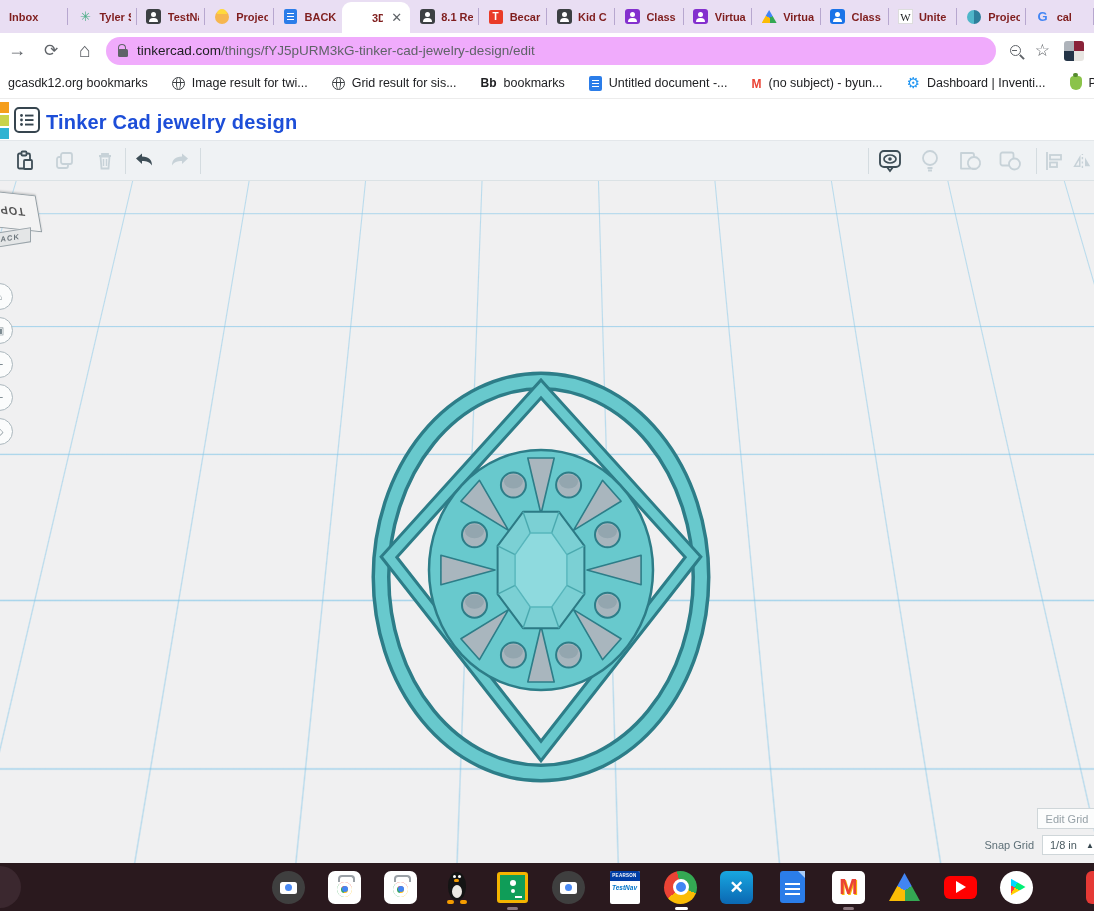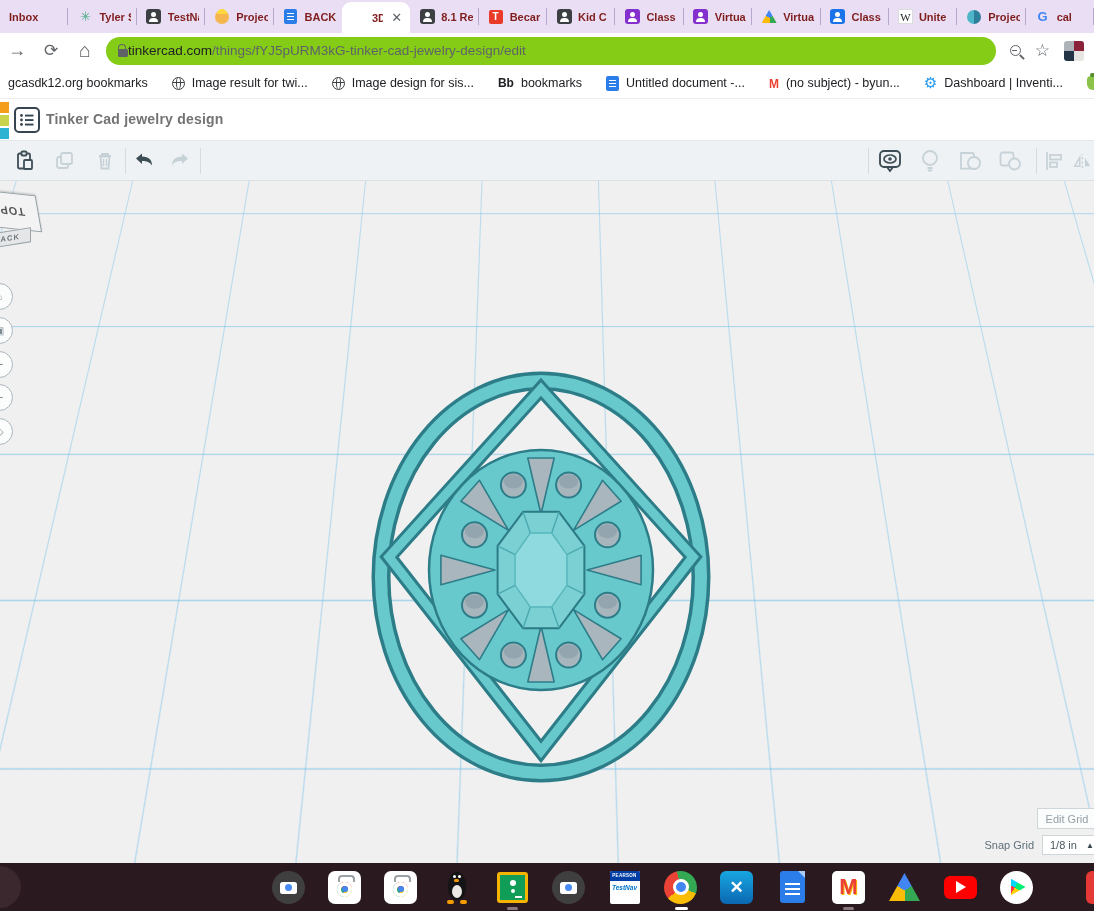--- a/index.html
+++ b/index.html
@@ -45,21 +45,21 @@
   .fav-jar { width:12px; height:14px; background:#8bc34a; border-radius:4px 4px 6px 6px; position:relative; }
   .fav-jar::before { content:""; position:absolute; left:3.5px; top:-3px; width:5px; height:4px; background:#558b2f; border-radius:2px; }
   .fav-bb { font-weight:bold; font-size:12px; color:#202124; }
 
   
   .addrbar { position:absolute; left:0; top:33px; width:1094px; height:35px; background:#fff; display:flex; align-items:center; }
   .nav-ico { width:34px; text-align:center; color:#5f6368; font-size:18px; flex:0 0 auto; cursor:pointer; }
   .i-forward::before { content:"→"; }
   .i-reload::before { content:"⟳"; font-size:17px; }
   .i-home::before { content:"⌂"; font-size:20px; }
-  .omnibox { flex:1 1 auto; height:28px; background:#84cc16; border-radius:14px; margin-left:4px; display:flex; align-items:center; padding:0 12px; min-width:0; }
+  .omnibox { flex:1 1 auto; height:28px; background:#f0abfc; border-radius:14px; margin-left:4px; display:flex; align-items:center; padding:0 12px; gap:9px; min-width:0; }
   .lock { width:10px; height:8px; background:#5f6368; border-radius:1.5px; position:relative; margin-top:5px; flex:0 0 auto; }
   .lock::before { content:""; position:absolute; width:6px; height:6px; border:1.6px solid #5f6368; border-bottom:none; border-radius:4px 4px 0 0; left:0.4px; top:-5px; }
   .url { font-size:13.5px; color:#202124; white-space:nowrap; overflow:hidden; }
   .url .path { color:#5f6368; }
   .addr-right { display:flex; align-items:center; gap:14px; padding:0 10px 0 14px; flex:0 0 auto; }
   .mag { width:11px; height:11px; border:1.8px solid #5f6368; border-radius:50%; position:relative; }
   .mag::before { content:""; position:absolute; width:5px; height:1.8px; background:#5f6368; left:1px; top:3.7px; }
   .mag::after { content:""; position:absolute; width:6px; height:1.8px; background:#5f6368; transform:rotate(45deg); right:-5.5px; bottom:-2.5px; }
   .i-star::before { content:"☆"; font-size:17px; color:#5f6368; }
   .avatar { width:20px; height:20px; border-radius:3px;
@@ -72,21 +72,21 @@
   .bm-label { font-size:12.5px; color:#202124; }
 
   
   .tc-header { position:absolute; left:0; top:99px; width:1094px; height:42px; background:#fff; border-bottom:1px solid #e3e7ea; }
   .tc-logo-strip { position:absolute; left:0; top:3px; width:9px; display:flex; flex-direction:column; gap:2px; }
   .tc-logo-strip i { height:11px; display:block; }
   .tc-logo-strip i:nth-child(1){ background:#f59e1c; }
   .tc-logo-strip i:nth-child(2){ background:#cbd34a; }
   .tc-logo-strip i:nth-child(3){ background:#2fb3d2; }
   .menu-btn { position:absolute; left:14px; top:8px; width:26px; height:26px; border:2px solid #36454f; border-radius:5px; display:flex; align-items:center; justify-content:center; cursor:pointer; }
-  .doc-title { position:absolute; left:46px; top:12px; font-size:14px; font-weight:bold; color:#737373; letter-spacing:.2px; }
+  .doc-title { position:absolute; left:46px; top:12px; font-size:20px; font-weight:bold; color:#1d4ed8; letter-spacing:.2px; }
 
   
   .tc-toolbar { position:absolute; left:0; top:141px; width:1094px; height:40px; background:#eff2f4; border-bottom:1px solid #dbe2e5; }
   .tbtn { position:absolute; top:6px; width:28px; height:28px; display:flex; align-items:center; justify-content:center; cursor:pointer; }
   .tdiv { position:absolute; top:7px; width:1px; height:26px; background:#d4dce0; }
 
   
   .viewport { position:absolute; left:0; top:181px; width:1094px; height:682px; background:#f0f0f1; overflow:hidden; perspective:1100px; perspective-origin:50% -12%; }
   .grid-plane { position:absolute; left:-40%; top:-10%; width:180%; height:280%;
      background-image:
@@ -273,21 +273,21 @@
 <div class="bookmarks">
   <div class="bm">
       <span class="bm-label">gcasdk12.org bookmarks</span>
     </div>
   <div class="bm">
       <span class="fav-globe"></span>
       <span class="bm-label">Image result for twi...</span>
     </div>
   <div class="bm">
       <span class="fav-globe"></span>
-      <span class="bm-label">Image design for sis...</span>
+      <span class="bm-label">Grid result for sis...</span>
     </div>
   <div class="bm">
       <span class="fav-bb">Bb</span>
       <span class="bm-label">bookmarks</span>
     </div>
   <div class="bm">
       <span class="fav-docs"></span>
       <span class="bm-label">Untitled document -...</span>
     </div>
   <div class="bm">

